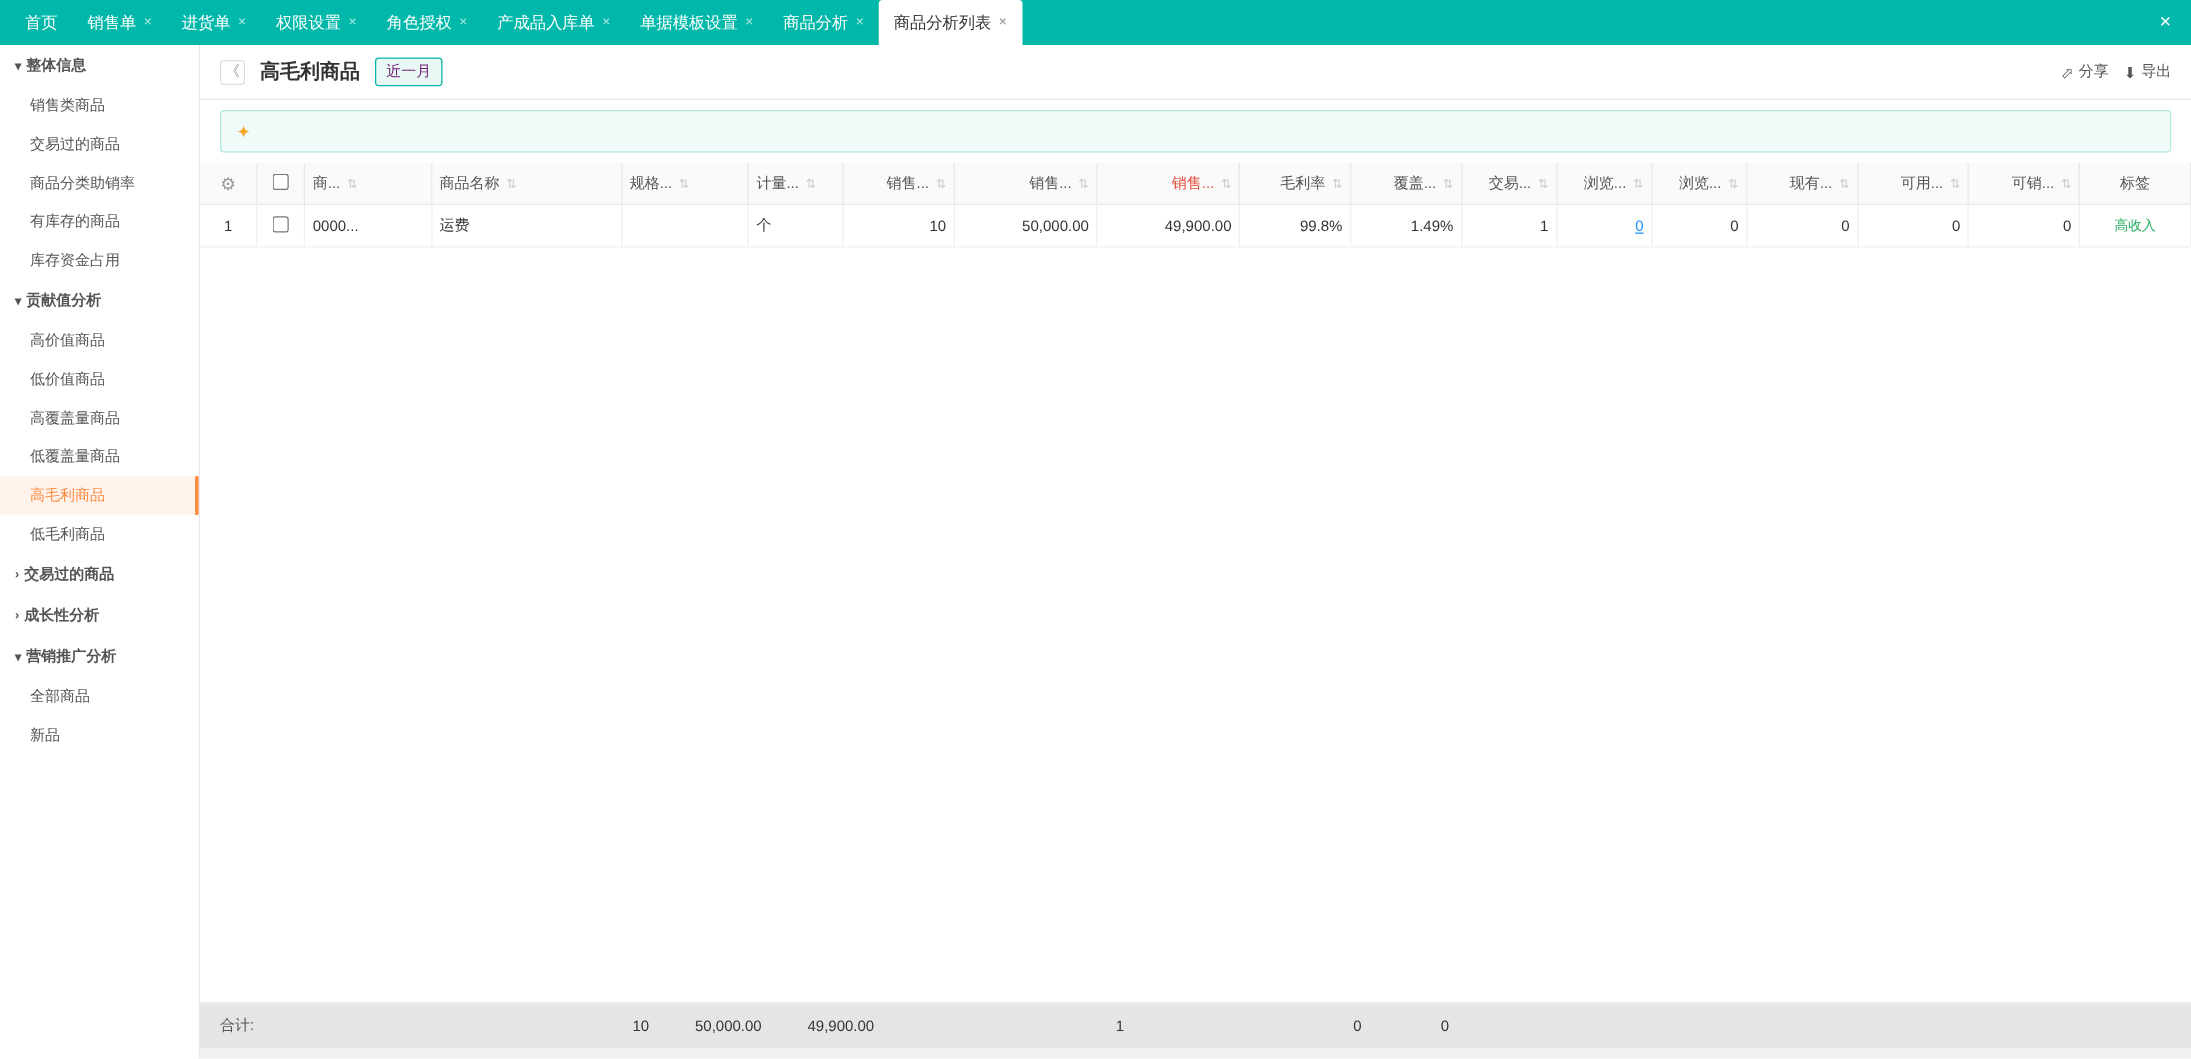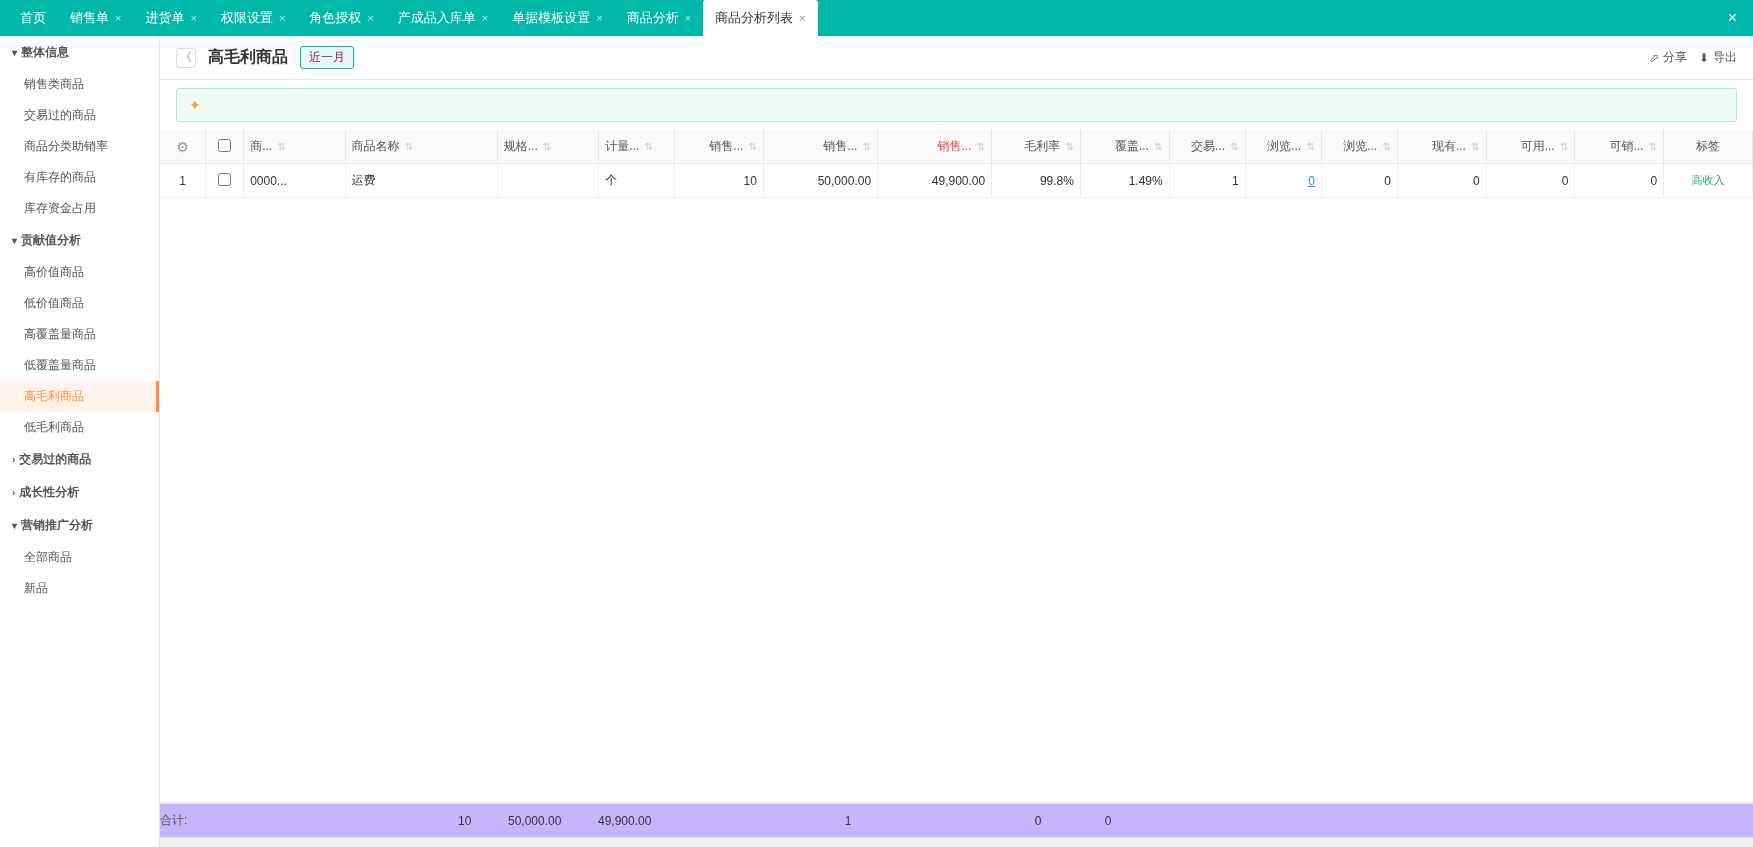--- a/index.html
+++ b/index.html
@@ -231,26 +231,27 @@
     .col-saleable { width: 70px; text-align: right; }
     .col-tag { width: 70px; text-align: center; }
 
     .tag-high { color: #27ae60; font-size: 11px; }
     .link-text { color: #1890ff; text-decoration: underline; cursor: pointer; }
 
     
     .footer-total {
       display: flex;
       align-items: center;
-      background: #c4b5fd;
+      background: #e5e5e5;
       border-top: 2px solid #e8e8e8;
-      padding: 8px 0;
+      padding: 8px 16px;
       flex-shrink: 0;
       font-size: 12px;
       color: #555;
+      gap: 32px;
     }
     .footer-total .label { margin-right: 20px; }
     .total-cells {
       display: flex;
       align-items: center;
       gap: 0;
       flex: 1;
     }
     .total-cell {
       padding: 0 6px;

